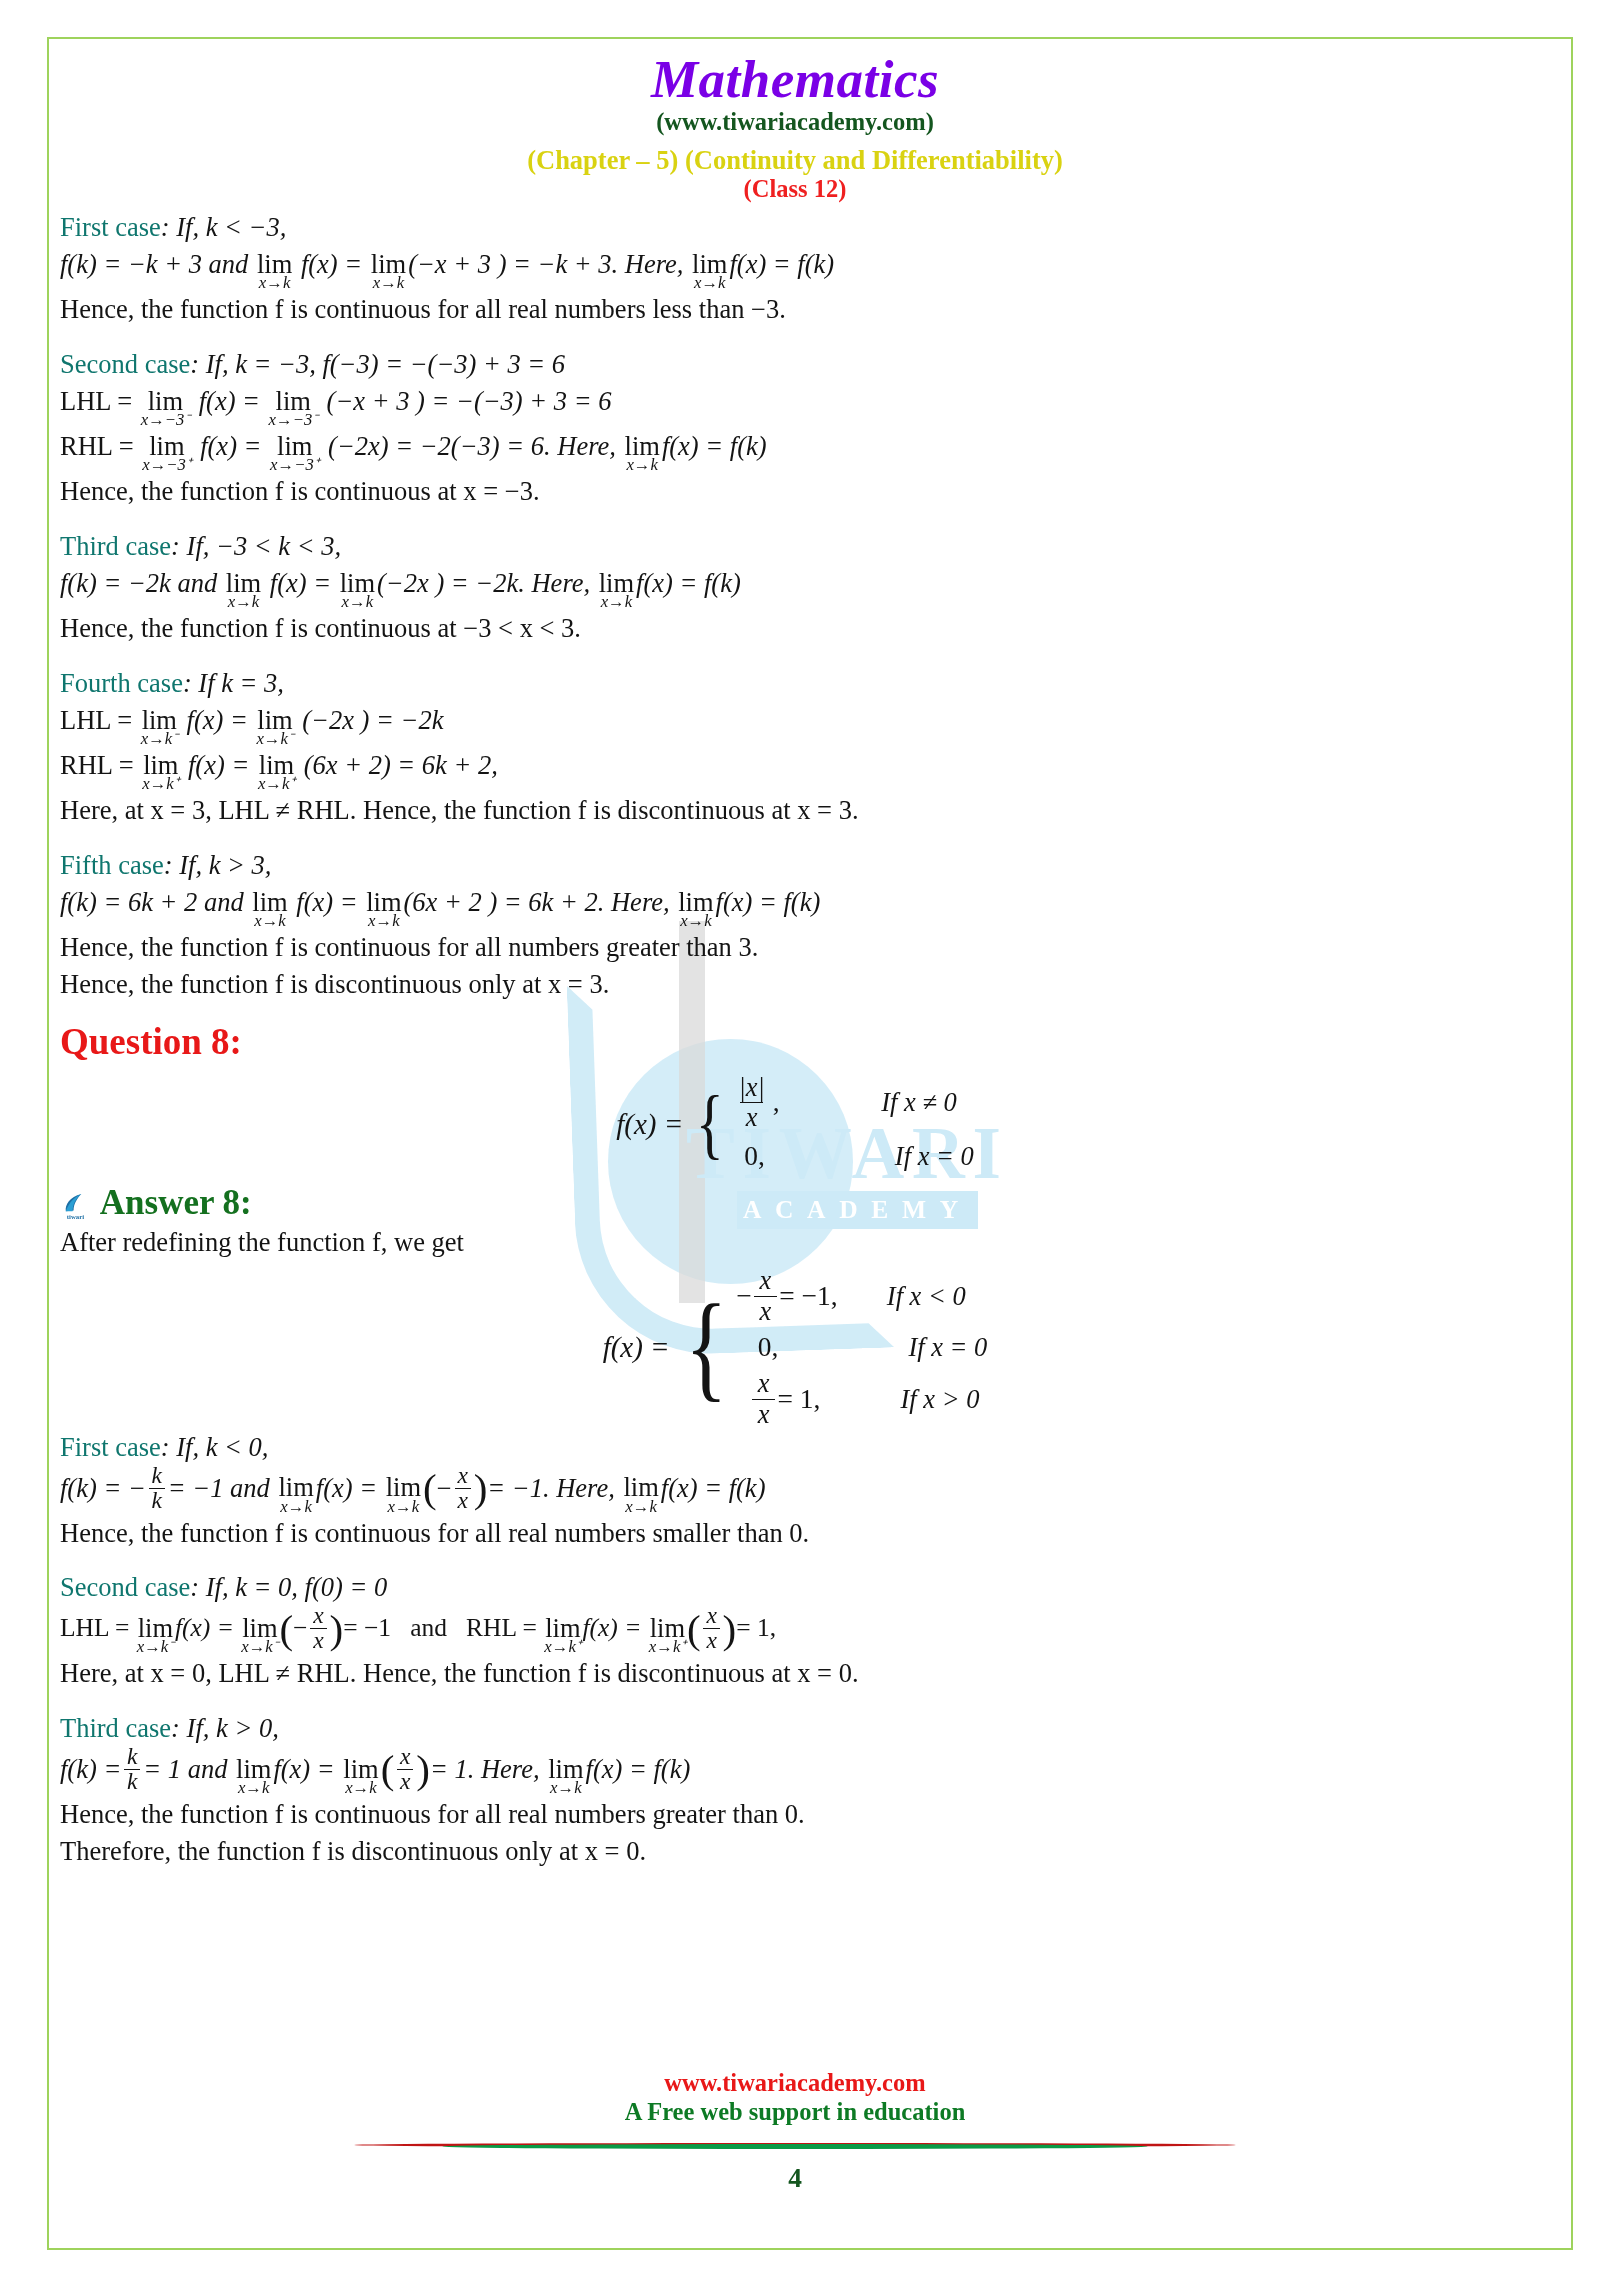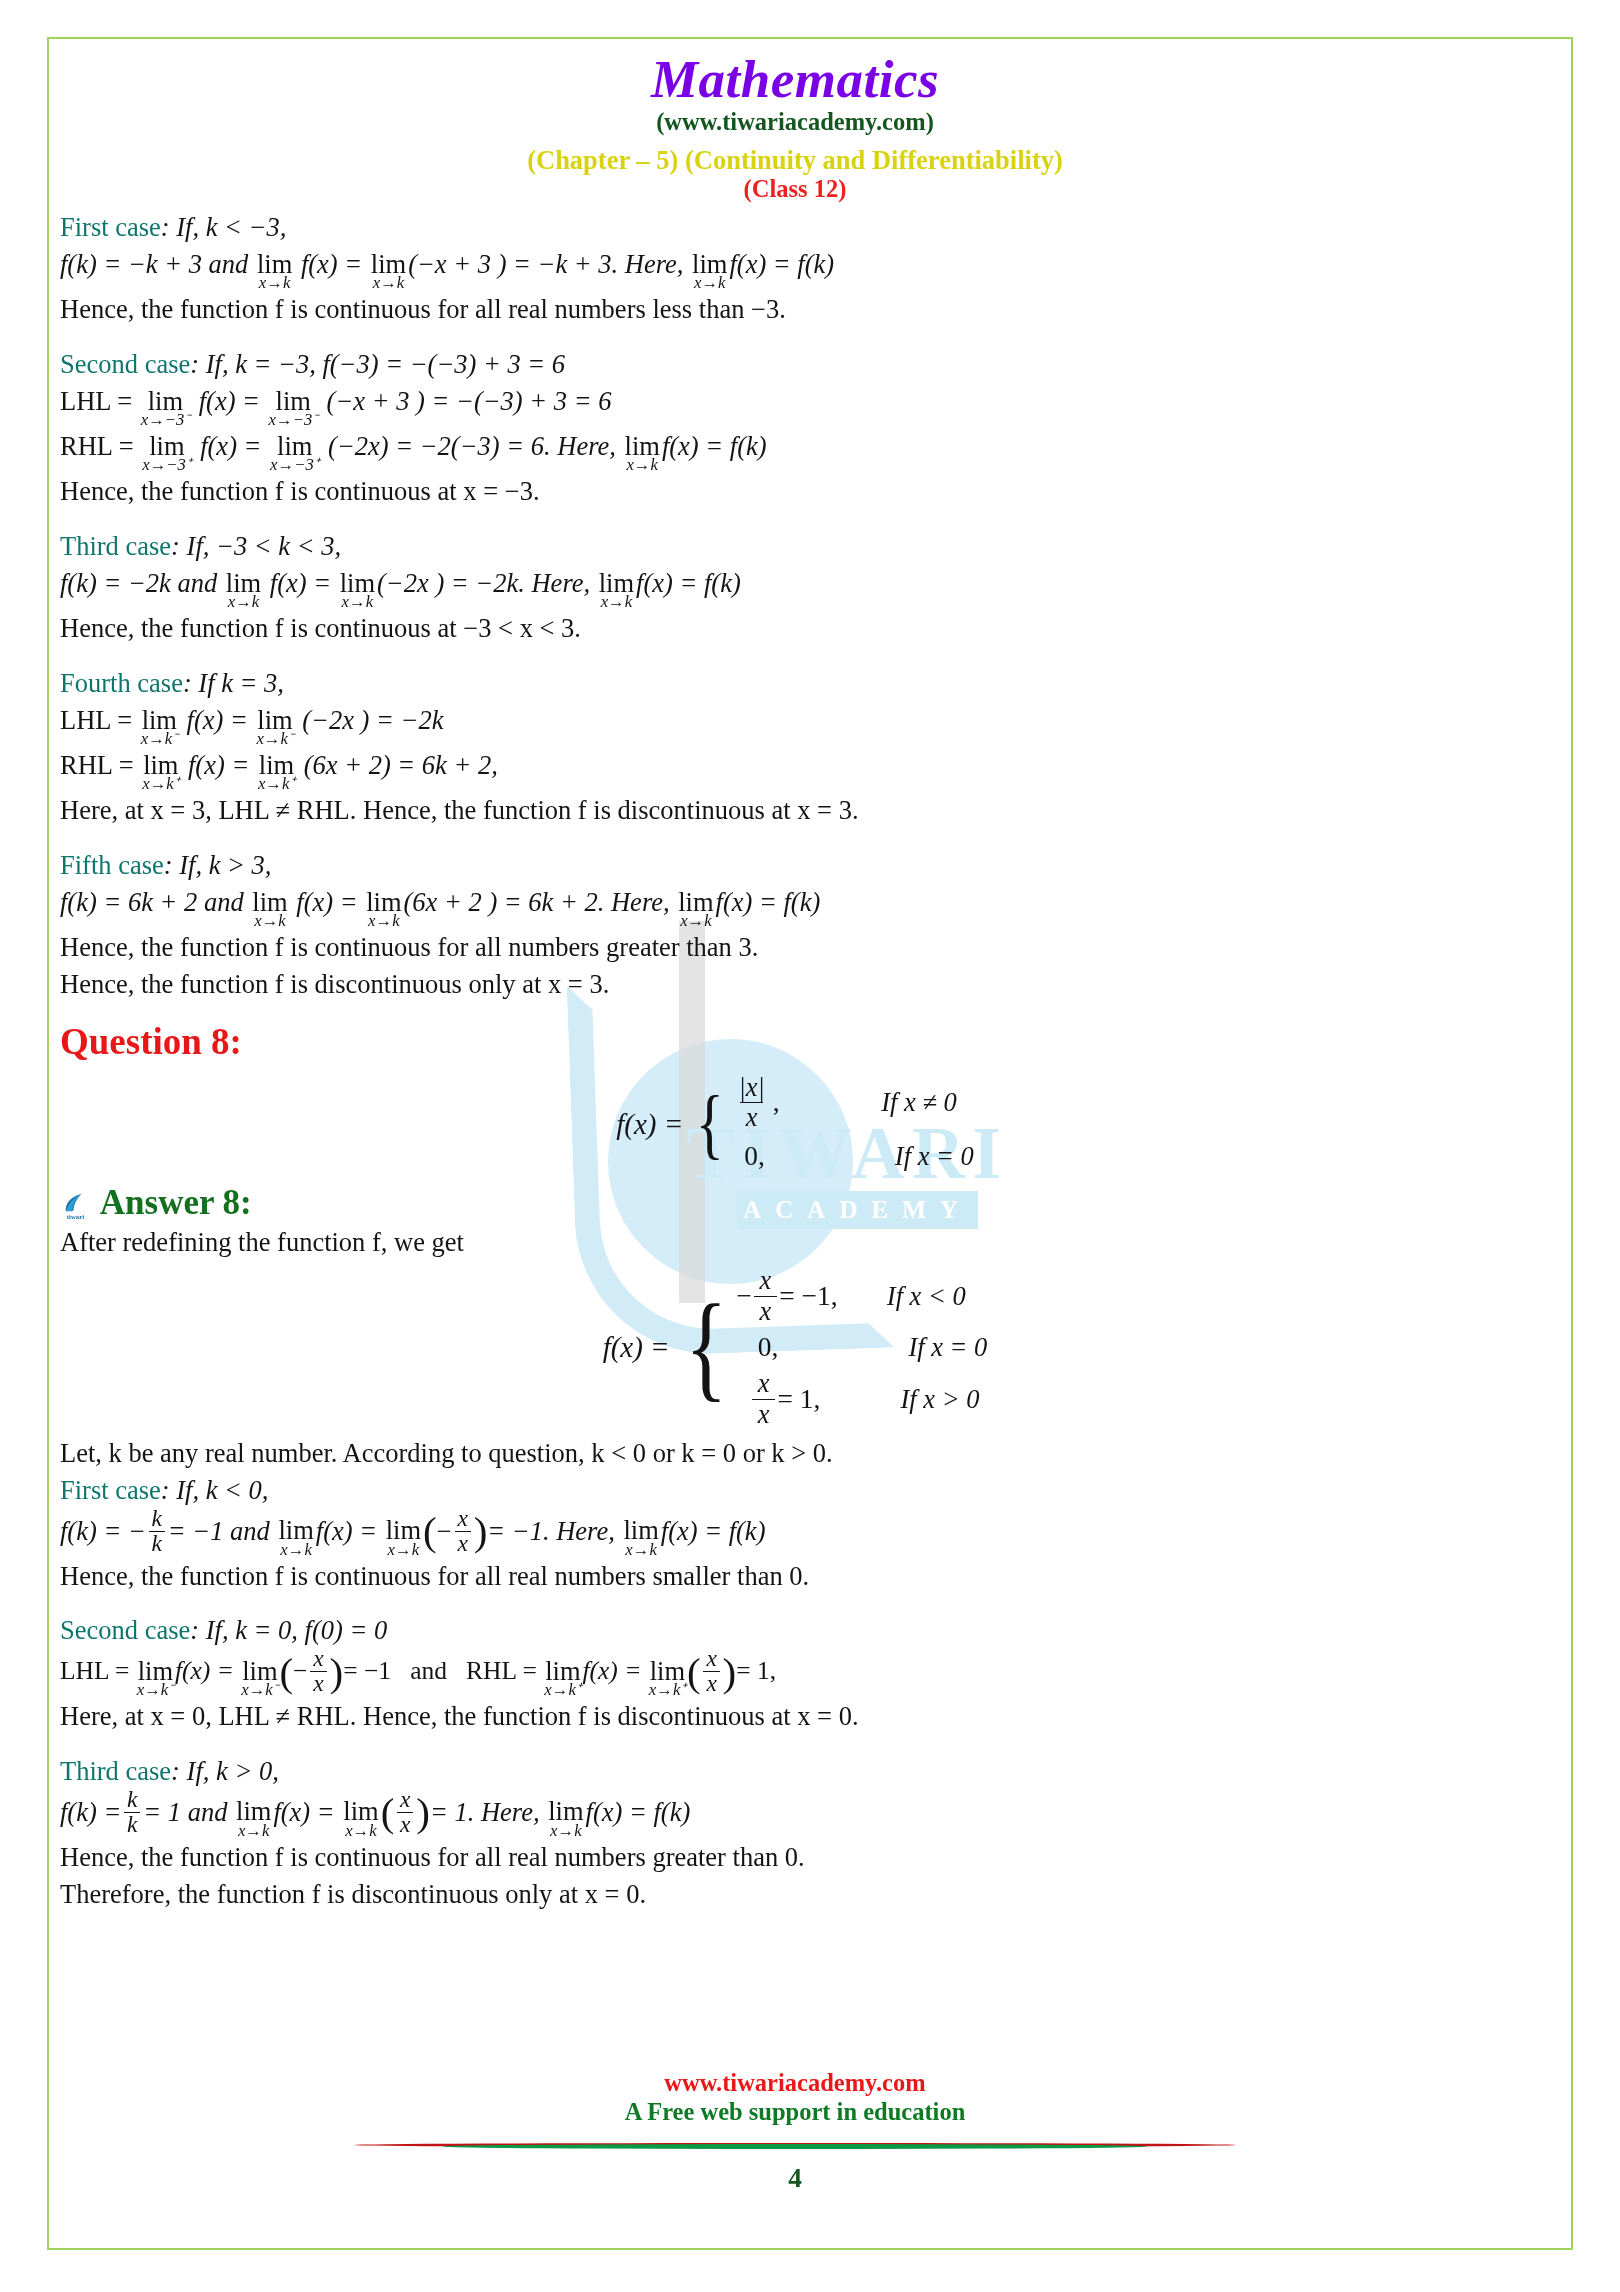--- a/index.html
+++ b/index.html
@@ -546,21 +546,20 @@
                   <span class="den">x</span>
                 </span>
                 <span>= 1,</span>
               </span>
               <span class="pw-cond it">If x &gt; 0</span>
             </span>
           </span>
         </div>
       </div>
 
-      <div class="ln" style="margin-top:5.9px;">Let, k be any real number. According to question, k &lt; 0 or k = 0 or k &gt; 0.</div>
 
       <div>
         <div class="ln">
           <span class="case-label">First case</span><span class="it">: If, k &lt; 0,</span>
         </div>
         <div class="ln">
           <span class="it">f(k) = −</span><span class="frac">
               <span class="num it">k</span>
               <span class="den it">k</span>
             </span><span class="it">= −1 and</span>

